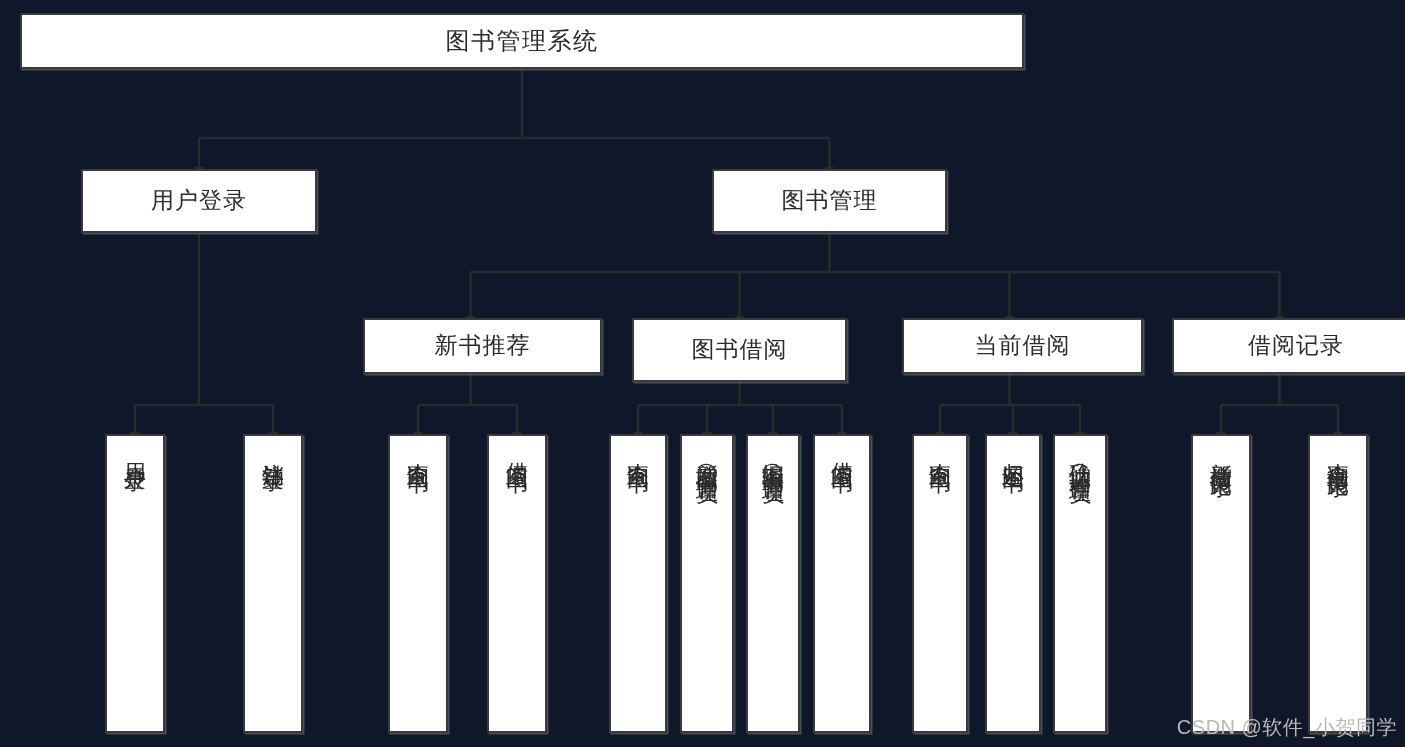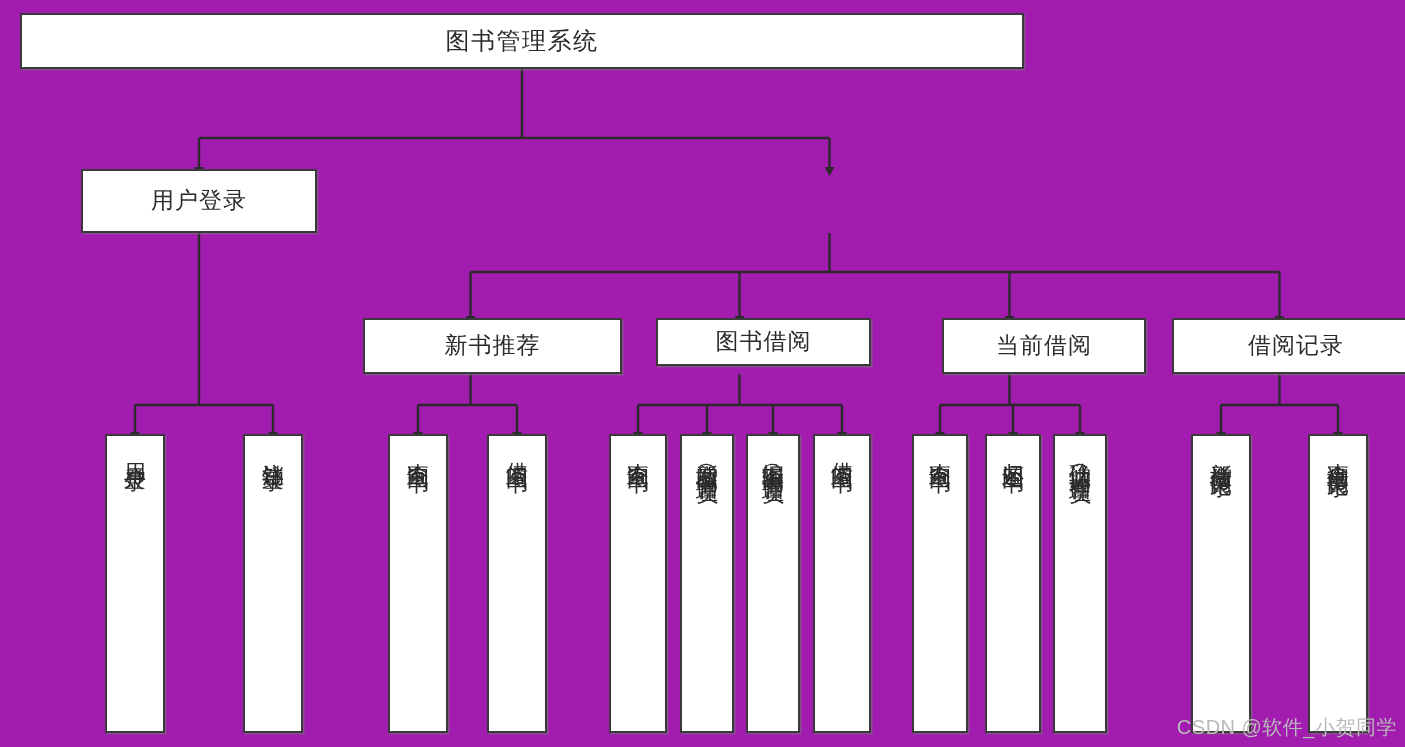--- a/index.html
+++ b/index.html
@@ -8,21 +8,21 @@
     padding: 0;
     background: #ffffff;
   }
   body {
     font-family: "Liberation Sans", "DejaVu Sans", sans-serif;
   }
   #diagram {
     position: relative;
     width: 1405px;
     height: 747px;
-    background: #a21caf;
+    background: #0f172a;
     overflow: hidden;
   }
   #connectors {
     position: absolute;
     left: 0;
     top: 0;
     width: 1405px;
     height: 747px;
     pointer-events: none;
   }
@@ -128,28 +128,31 @@
       </g>
   </svg>
 
   <div class="node root horiz" style="left: 20px; top: 13px; width: 1004px; height: 56px;">
     <span class="label">图书管理系统</span>
   </div>
 
   <div class="node horiz" style="left: 81px; top: 169px; width: 236px; height: 64px;">
     <span class="label">用户登录</span>
   </div>
+  <div class="node horiz" style="left: 712px; top: 169px; width: 235px; height: 64px;">
+    <span class="label">图书管理</span>
+  </div>
 
-  <div class="node horiz" style="left: 363px; top: 318px; width: 259px; height: 56px;">
+  <div class="node horiz" style="left: 363px; top: 318px; width: 239px; height: 56px;">
     <span class="label">新书推荐</span>
   </div>
-  <div class="node horiz" style="left: 632px; top: 318px; width: 215px; height: 48px; margin-left: 24px;">
+  <div class="node horiz" style="left: 632px; top: 318px; width: 215px; height: 64px;">
     <span class="label">图书借阅</span>
   </div>
-  <div class="node horiz" style="left: 902px; top: 318px; width: 204px; height: 56px; margin-left: 40px;">
+  <div class="node horiz" style="left: 902px; top: 318px; width: 241px; height: 56px;">
     <span class="label">当前借阅</span>
   </div>
   <div class="node horiz" style="left: 1172px; top: 318px; width: 248px; height: 56px;">
     <span class="label">借阅记录</span>
   </div>
 
   <div class="node vert" style="left: 105px; top: 434px; width: 60px; height: 299px;">
     <span class="label">用户登录</span>
   </div>
   <div class="node vert" style="left: 243px; top: 434px; width: 60px; height: 299px;">

